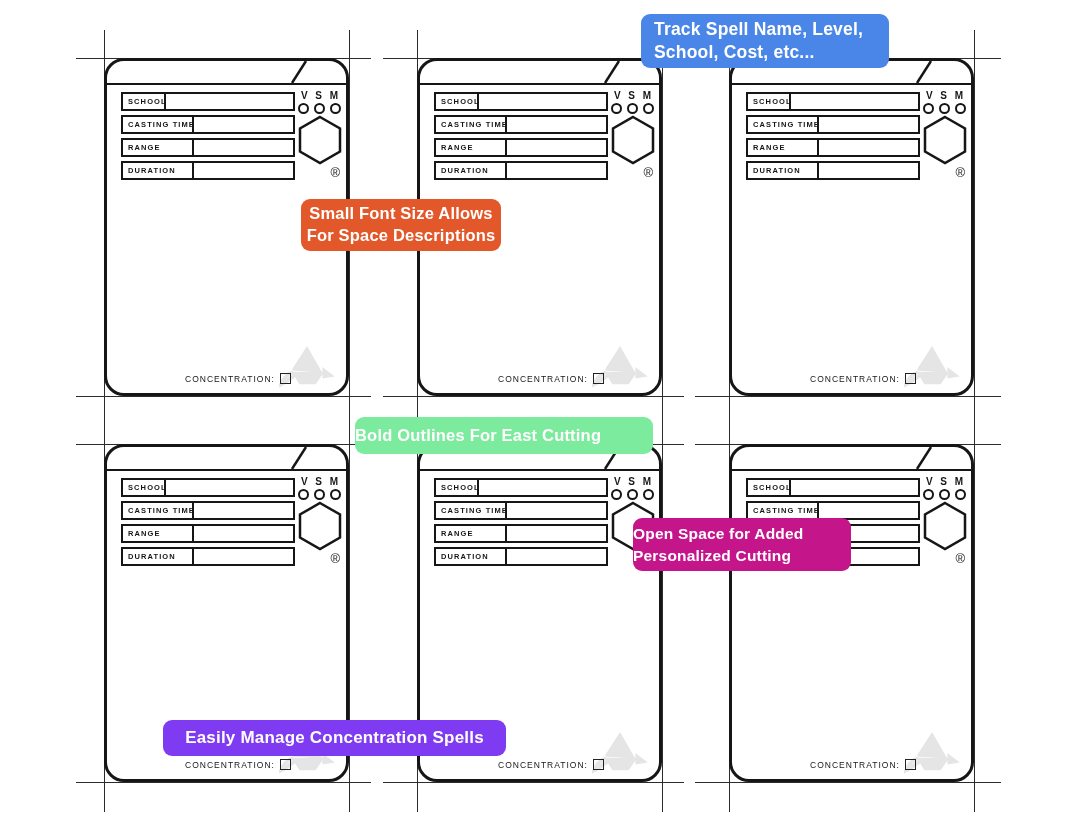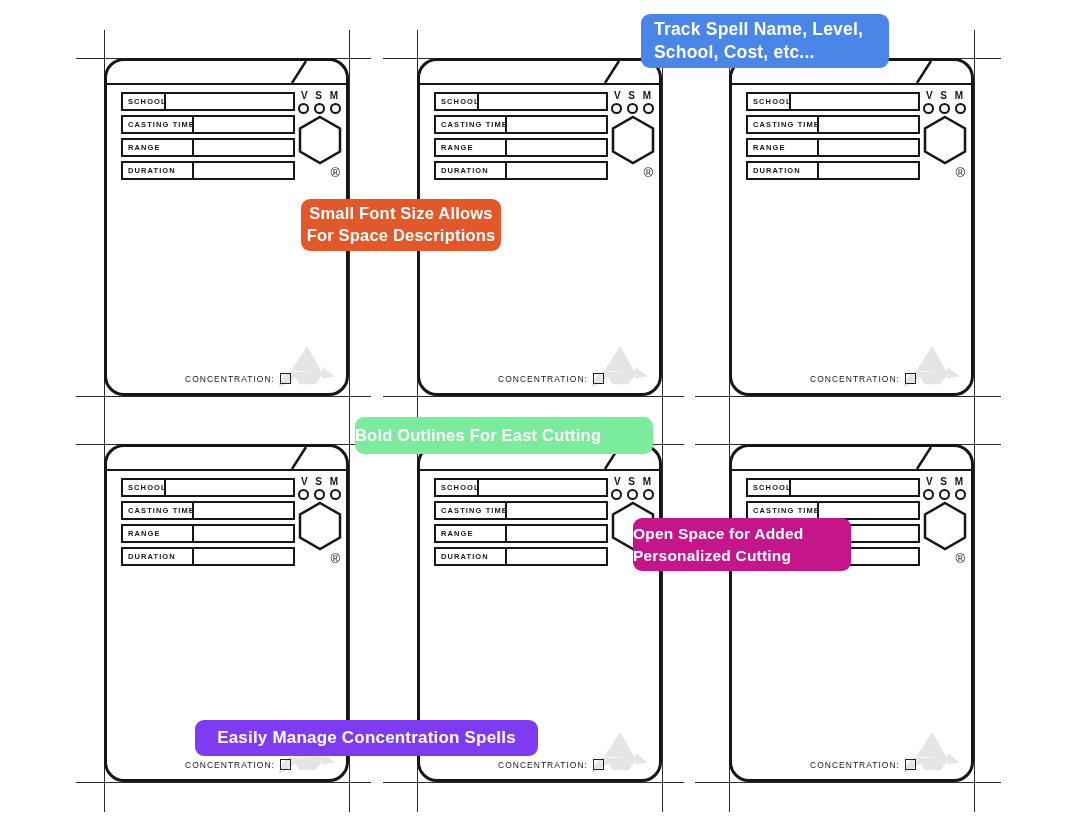--- a/index.html
+++ b/index.html
@@ -437,16 +437,16 @@
 
   <div class="callout co-outlines" style="background-color: rgb(125, 235, 158);">
     <div>Bold Outlines For East Cutting</div>
   </div>
 
   <div class="callout co-space" style="background-color: rgb(196, 21, 138);">
     <div>Open Space for Added</div>
     <div>Personalized Cutting</div>
   </div>
 
-  <div class="callout co-conc" style="background-color: rgb(126, 59, 242); margin-left: 32px;">
+  <div class="callout co-conc" style="background-color: rgb(126, 59, 242);">
     <div>Easily Manage Concentration Spells</div>
   </div>
 </div>
 
 </body></html>

